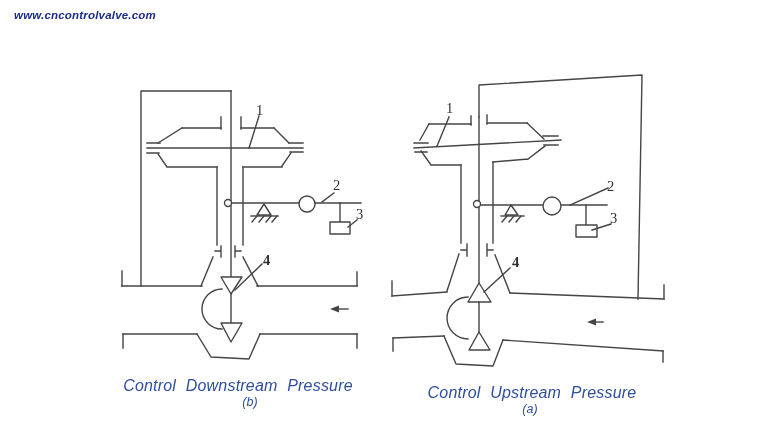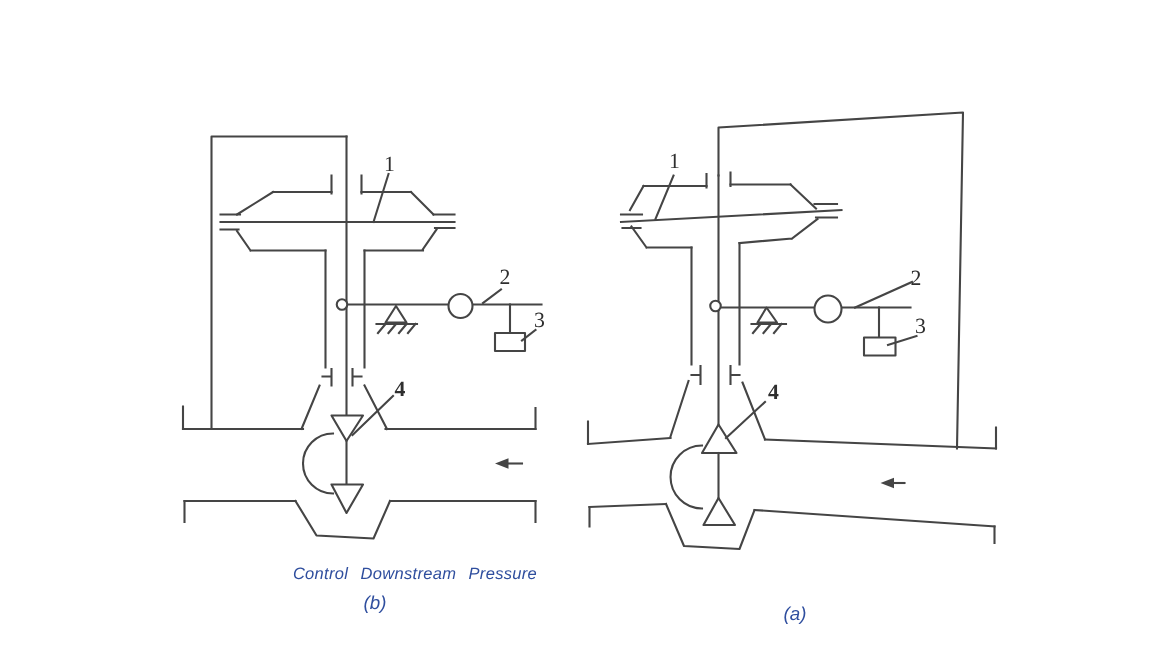--- a/index.html
+++ b/index.html
@@ -10,37 +10,38 @@
   .drawing{position:absolute;left:0;top:0;}
   .ln{fill:none;stroke:var(--line,#454545);stroke-width:1.4;stroke-linecap:square;stroke-linejoin:round;}
   .fw{fill:#ffffff;stroke:var(--line,#454545);stroke-width:1.4;stroke-linejoin:round;}
   .fd{fill:var(--line,#454545);stroke:none;}
   .header{
     position:absolute;left:14px;top:8px;color:var(--header-text,#1d2b87);
     font-size:11.5px;font-weight:bold;font-style:italic;line-height:1.25;letter-spacing:.2px;
   }
   .caption{
     position:absolute;color:var(--caption-text,#2f4e9e);font-style:italic;
-    font-size:11px;text-align:right;word-spacing:5px;letter-spacing:.2px;white-space:nowrap;
+    font-size:16px;text-align:center;word-spacing:5px;letter-spacing:.2px;white-space:nowrap;
   }
   .tag{
     position:absolute;color:var(--caption-text,#2f4e9e);font-style:italic;
     font-size:12.5px;text-align:center;width:80px;
   }
   .plabel{
     position:absolute;color:#2f2f2f;font-family:"Liberation Serif",serif;
     font-size:14.5px;line-height:1;
   }
 </style>
 </head>
 <body>
 
 <div class="canvas" style="--background: #ffffff; --header-text: #1d2b87; --caption-text: #2f4e9e; --line: #454545;">
 
   <div class="header">
+    <div>www.cncontrolvalve.com</div>
   </div>
 
   <svg class="drawing" width="768" height="440" viewBox="0 0 768 440">
 
     <g>
 
       <g>
         <path class="ln" d="M141,286 V91 H231"></path>
       </g>
 
@@ -161,15 +162,16 @@
   <span class="plabel" style="left:263px;top:253px;font-weight:bold">4</span>
 
   <span class="plabel" style="left:446px;top:101px">1</span>
   <span class="plabel" style="left:607px;top:179px">2</span>
   <span class="plabel" style="left:610px;top:211px">3</span>
   <span class="plabel" style="left:512px;top:255px;font-weight:bold">4</span>
 
   <div class="caption" style="left:118px;top:377px;width:240px">Control Downstream Pressure</div>
   <div class="tag" style="left:210px;top:395px">(b)</div>
 
+  <div class="caption" style="left:412px;top:384px;width:240px">Control Upstream Pressure</div>
   <div class="tag" style="left:490px;top:402px">(a)</div>
 
 </div>
 
 </body></html>

